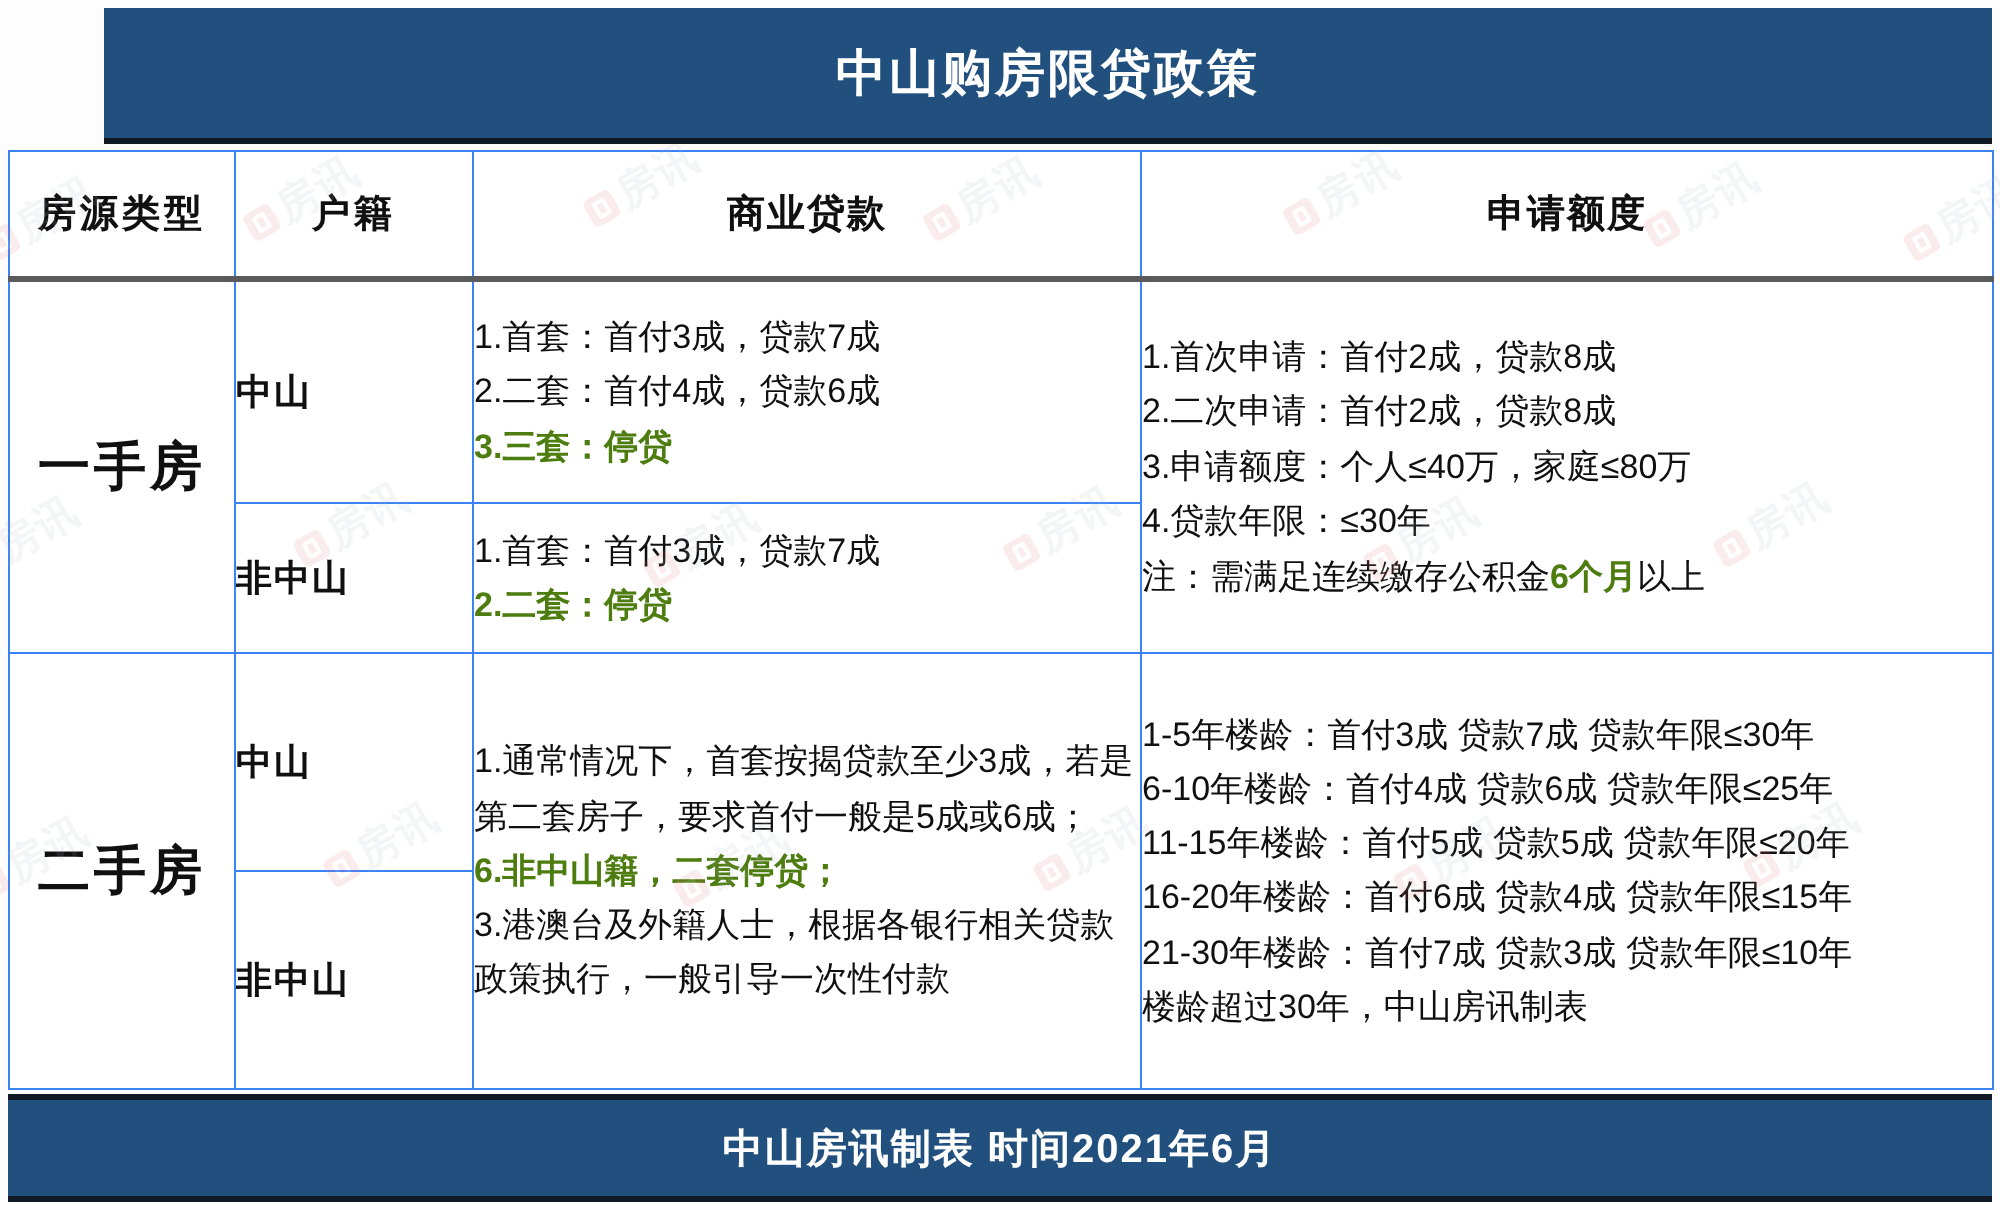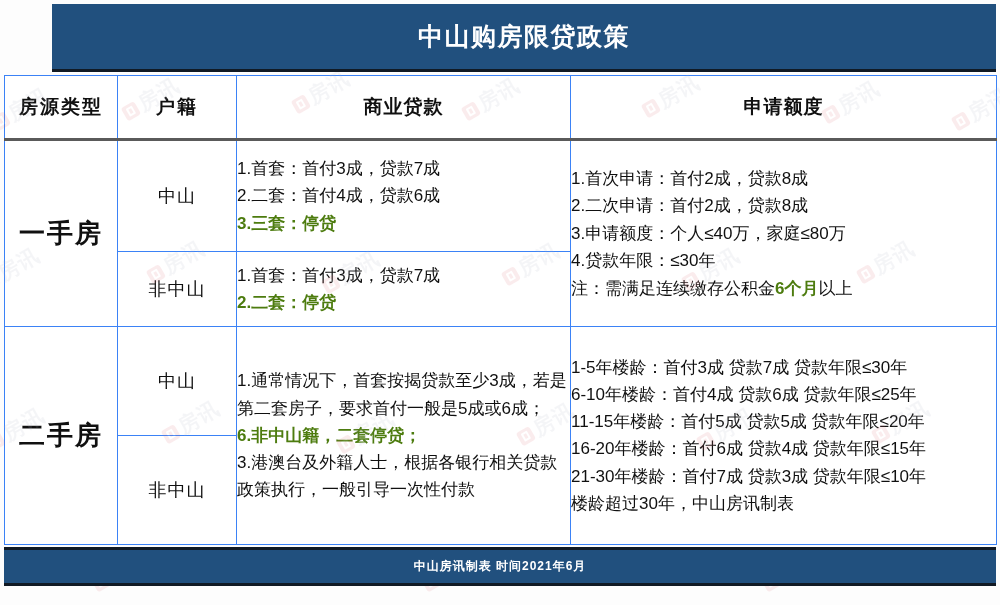--- a/index.html
+++ b/index.html
@@ -80,24 +80,24 @@
     top: 4px;
     height: 68px;
     border-bottom: 3px solid #111a24;
     font-size: 25px;
     font-weight: bold;
     letter-spacing: 1.5px;
     margin-left: 48px;
   }
   .bar-footer {
     top: 547px;
-    height: 39px;
+    height: 54px;
     border-top: 3px solid #111a24;
     border-bottom: 3px solid #111a24;
-    font-size: 12px;
+    font-size: 20px;
     font-weight: bold;
     letter-spacing: 1px;
   }
 
   
   .tbl-wrap {
     position: absolute;
     left: 4px;
     top: 75px;
     width: 992px;
@@ -136,24 +136,24 @@
   thead th.th-a, thead th.th-b { letter-spacing: 2px; }
 
   td.c-type {
     text-align: center;
     font-size: 26px;
     font-weight: bold;
     color: #101010;
     letter-spacing: 2px;
   }
   td.c-hukou {
-    text-align: center;
     font-size: 18px;
     color: #101010;
     letter-spacing: 1px;
+    font-weight: bold;
   }
   td.c-body {
     font-size: 17px;
     color: #101010;
     line-height: 1.62;
     padding: 6px 10px 6px 12px;
     vertical-align: middle;
   }
   td.c-body.tight { line-height: 1.60; }
   .ln { display: block; white-space: nowrap; }

